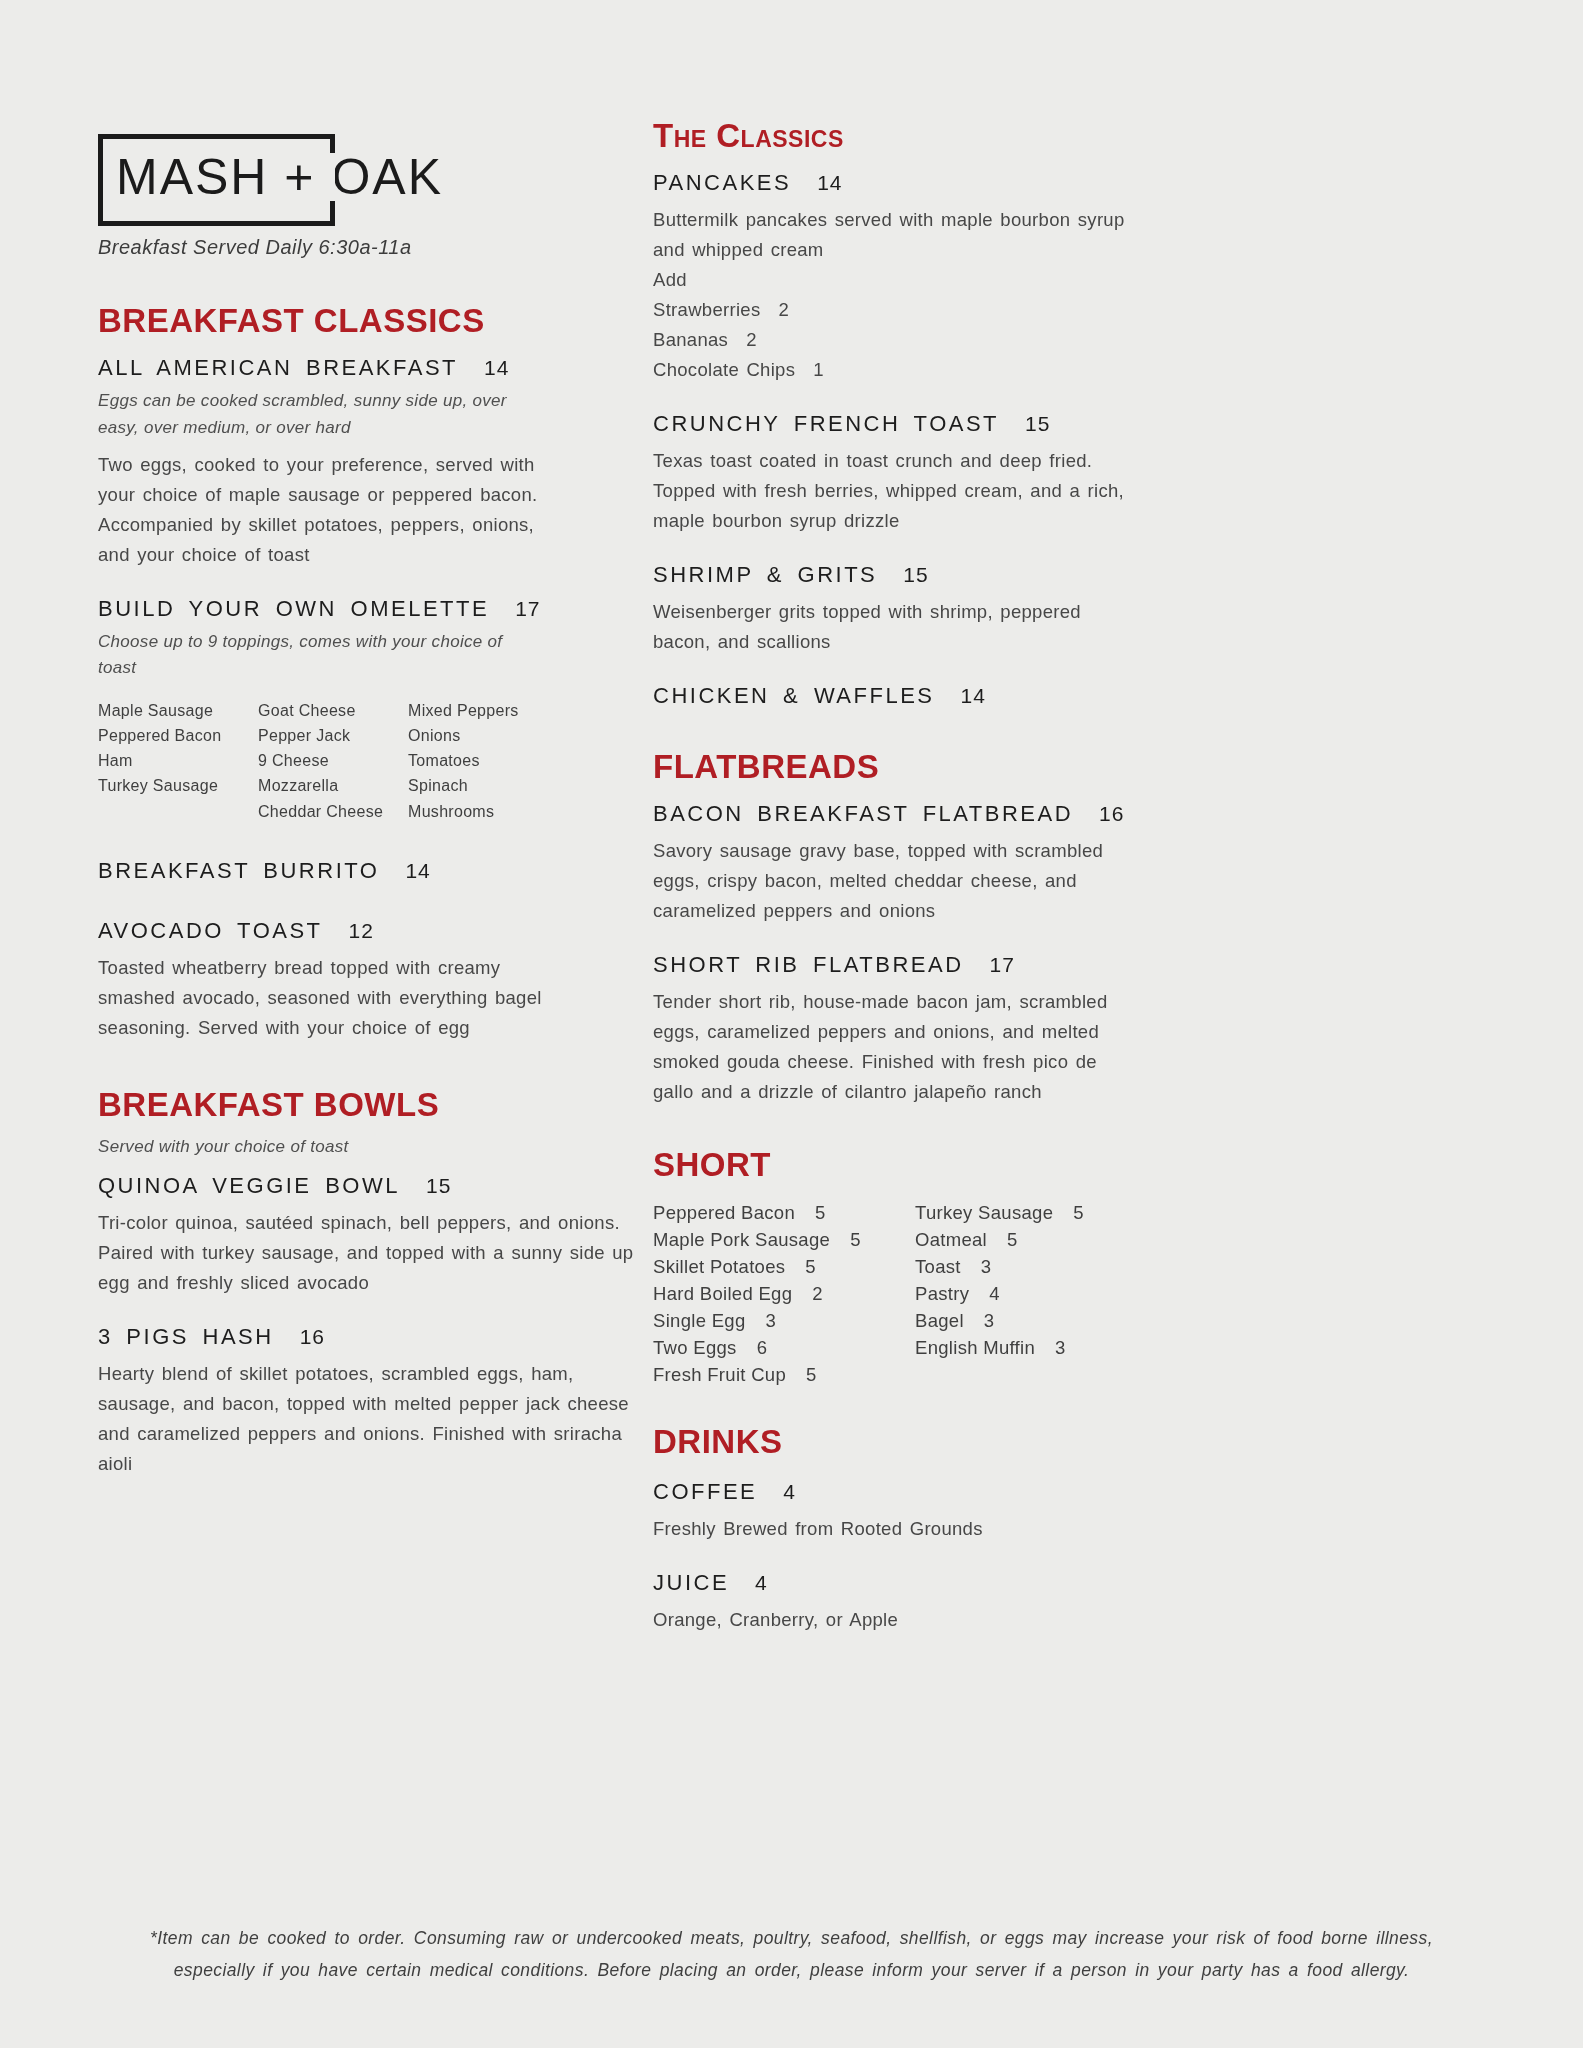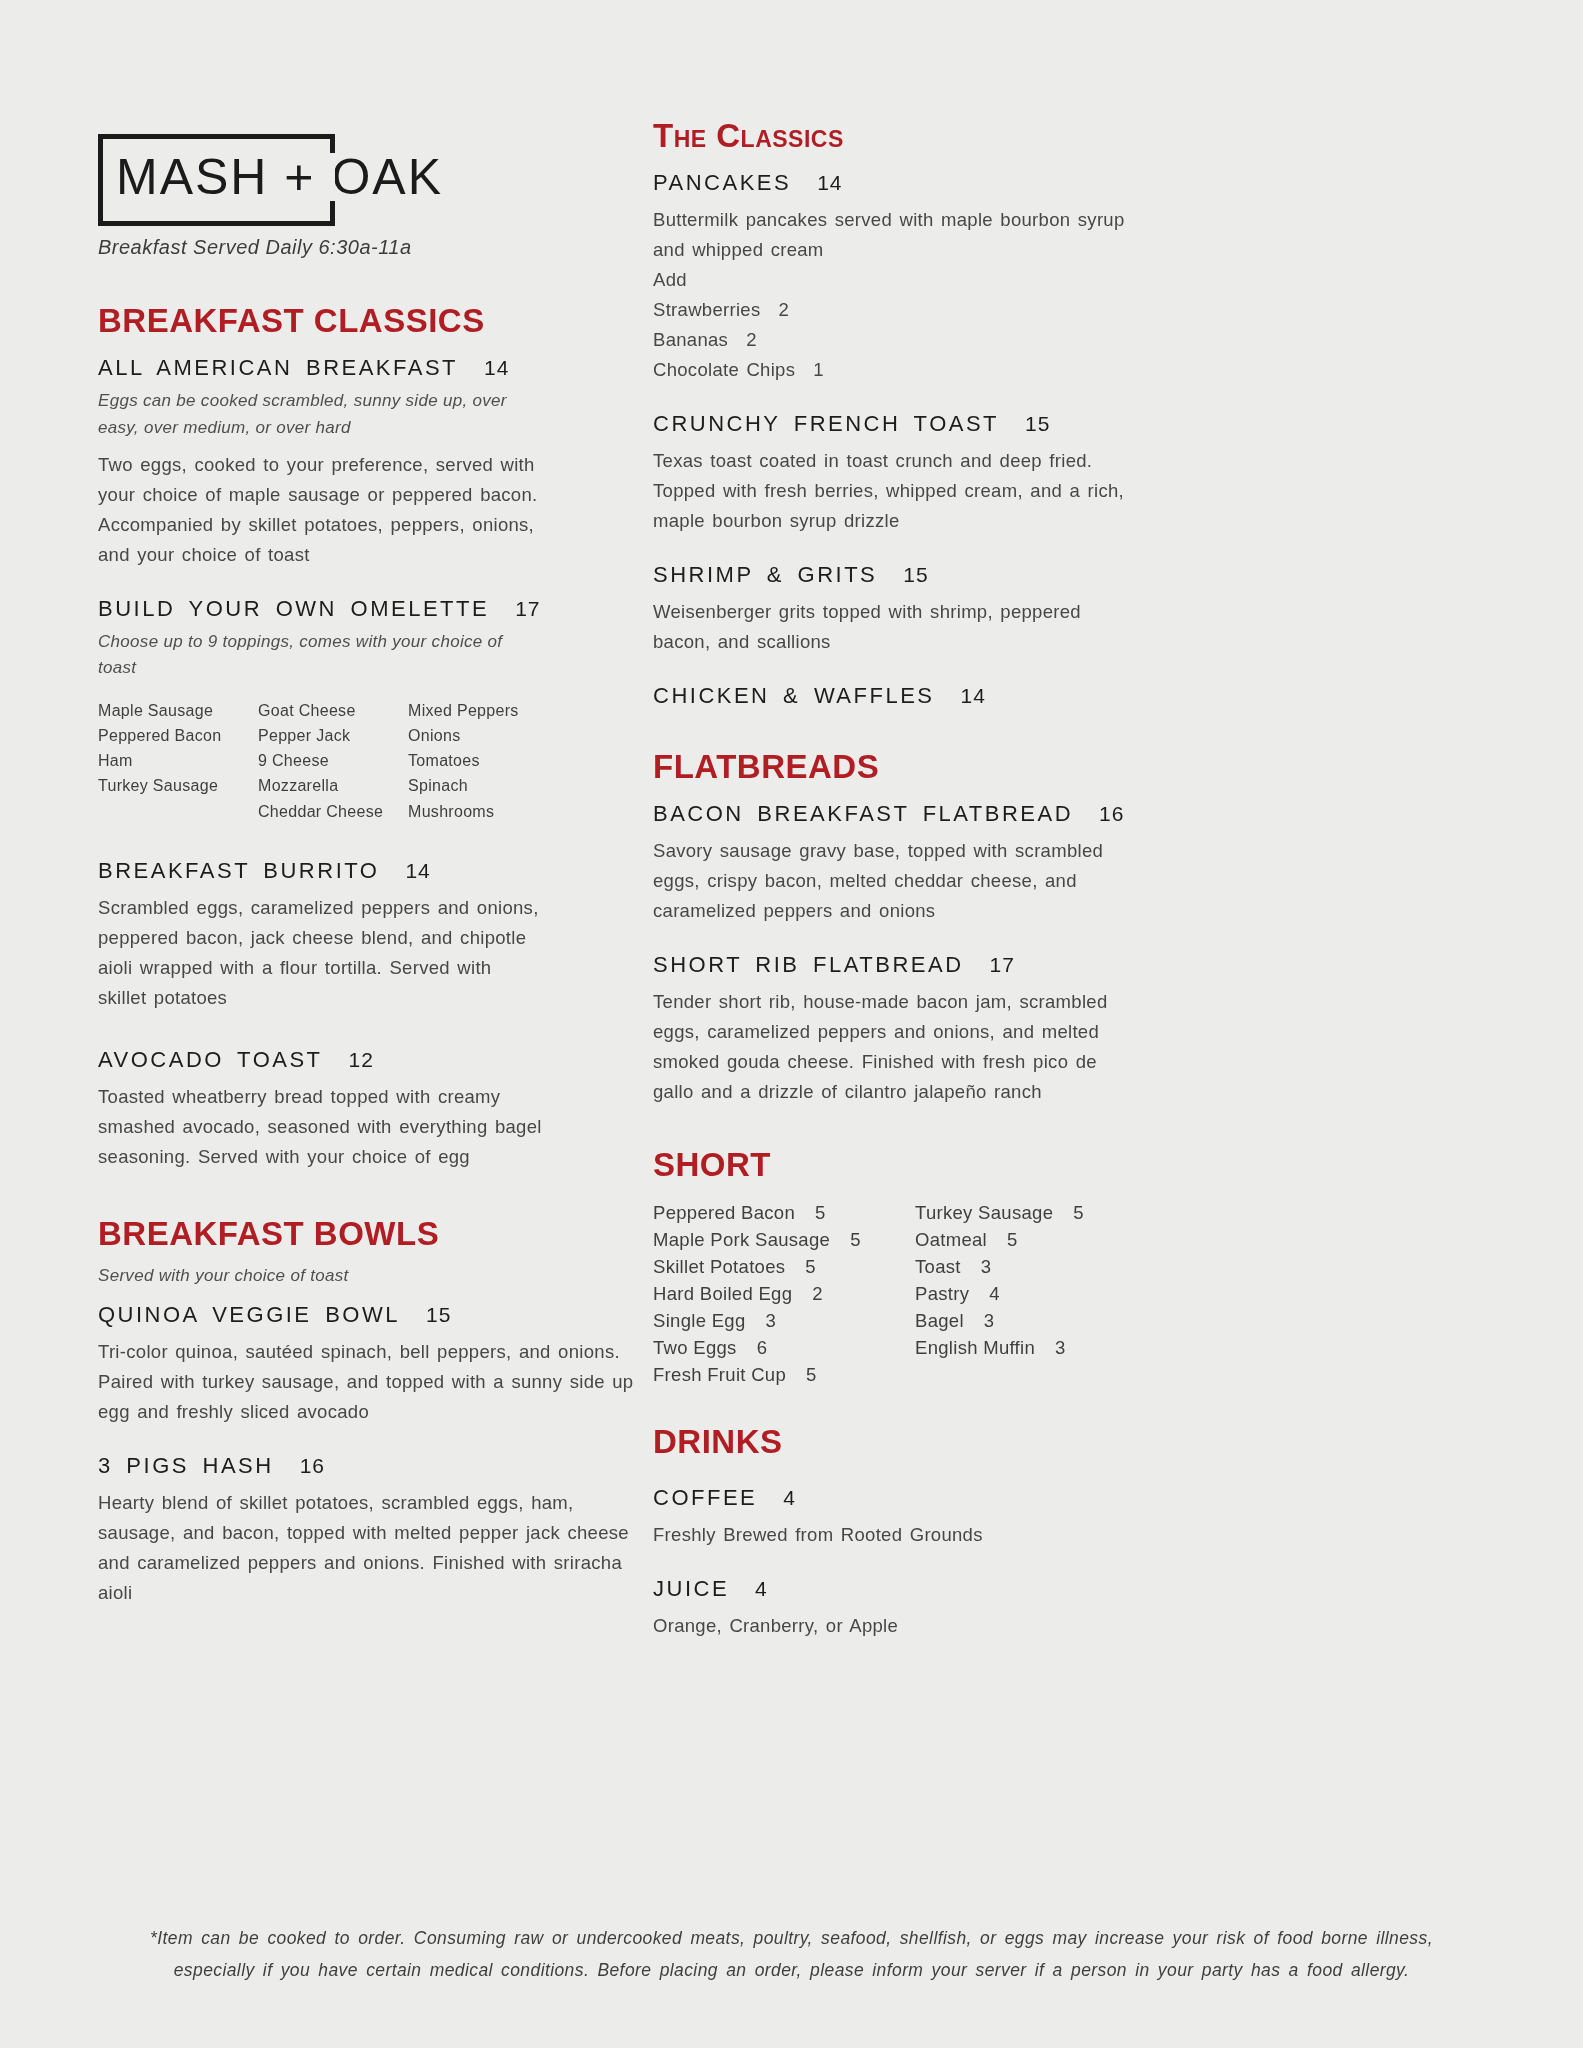--- a/index.html
+++ b/index.html
@@ -112,21 +112,20 @@
           <div>Mushrooms</div>
         </div>
       </div>
     </div>
 
     <div class="item roomy">
       <div class="row">
         <span class="nm">BREAKFAST BURRITO</span>
         <span class="pr">14</span>
       </div>
-      <div class="desc">Scrambled eggs, caramelized peppers and onions, peppered bacon, jack cheese blend, and chipotle aioli wrapped with a flour tortilla. Served with skillet potatoes</div>
     </div>
 
     <div class="item roomy">
       <div class="row">
         <span class="nm">AVOCADO TOAST</span>
         <span class="pr">12</span>
       </div>
       <div class="desc">Toasted wheatberry bread topped with creamy smashed avocado, seasoned with everything bagel seasoning. Served with your choice of egg</div>
     </div>
 
@@ -231,21 +230,21 @@
         <div class="side-row"><span>Oatmeal</span><span class="side-pr">5</span></div>
         <div class="side-row"><span>Toast</span><span class="side-pr">3</span></div>
         <div class="side-row"><span>Pastry</span><span class="side-pr">4</span></div>
         <div class="side-row"><span>Bagel</span><span class="side-pr">3</span></div>
         <div class="side-row"><span>English Muffin</span><span class="side-pr">3</span></div>
       </div>
     </div>
 
     <h2 class="sec" style="margin-top:36px">DRINKS</h2>
 
-    <div class="item" style="margin-top:24px">
+    <div class="item" style="margin-top:18px">
       <div class="row">
         <span class="nm">COFFEE</span>
         <span class="pr">4</span>
       </div>
       <div class="desc rt">Freshly Brewed from Rooted Grounds</div>
     </div>
 
     <div class="item">
       <div class="row">
         <span class="nm">JUICE</span>

